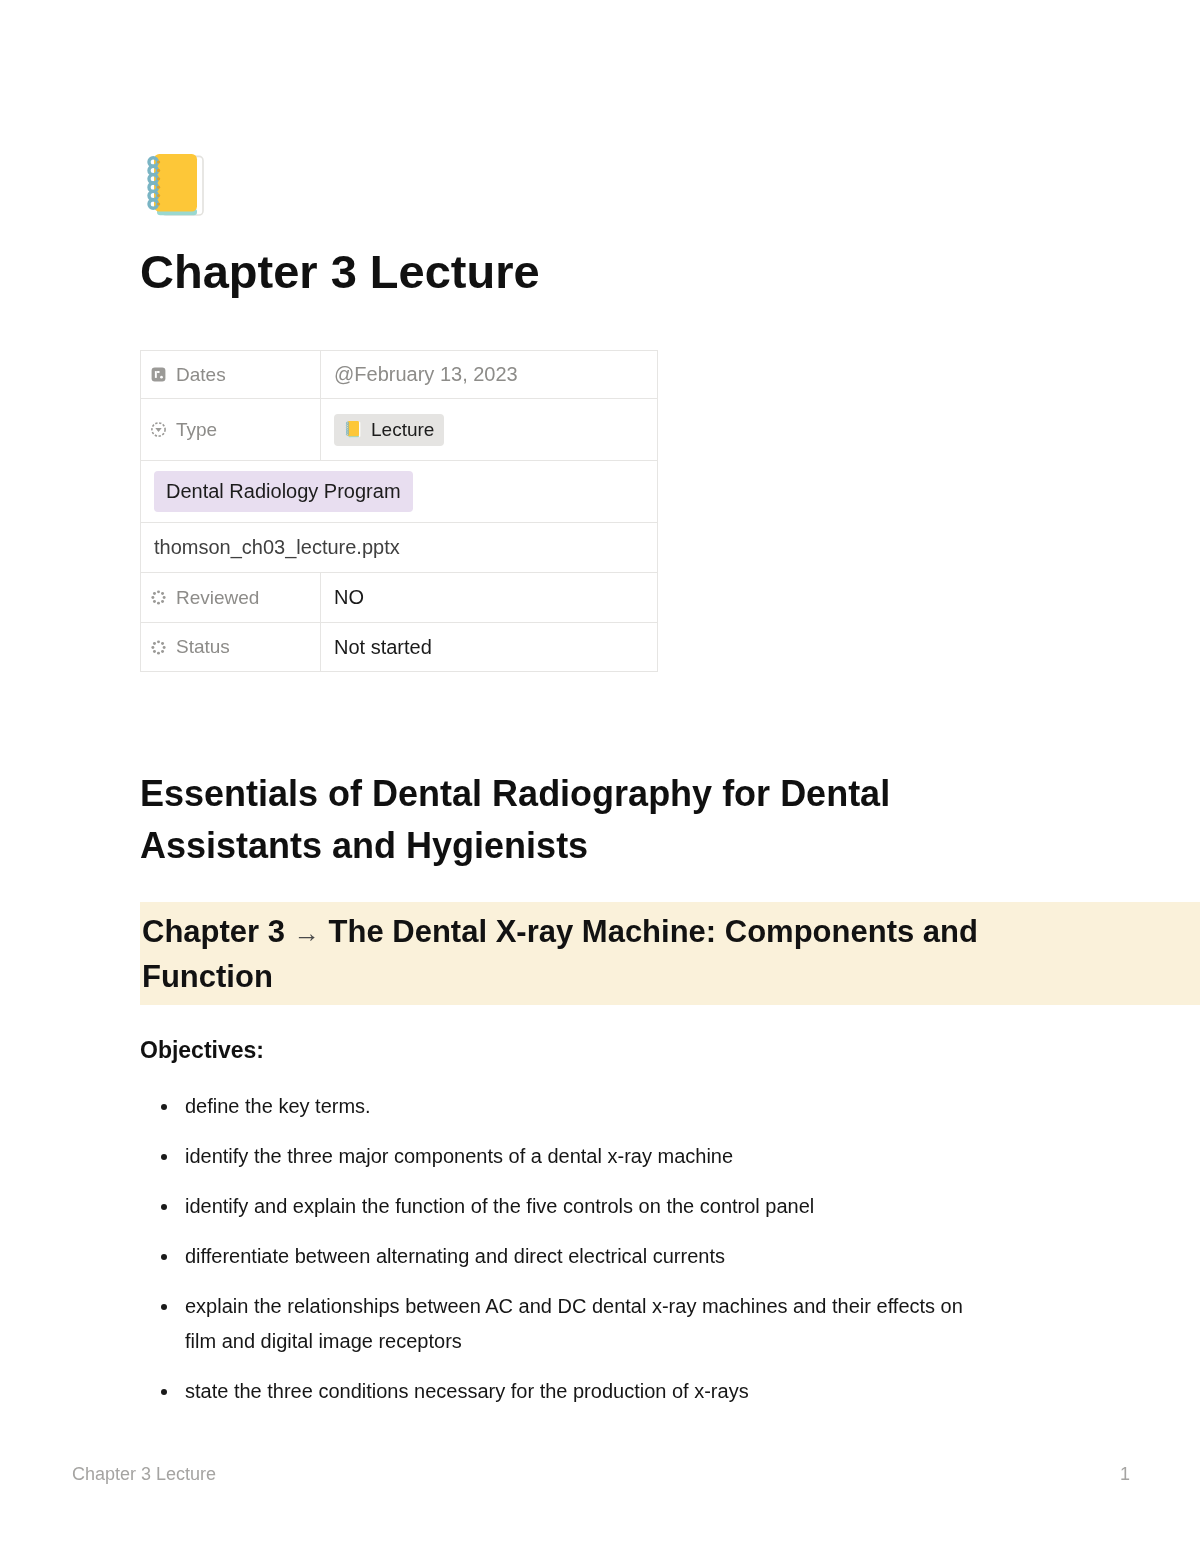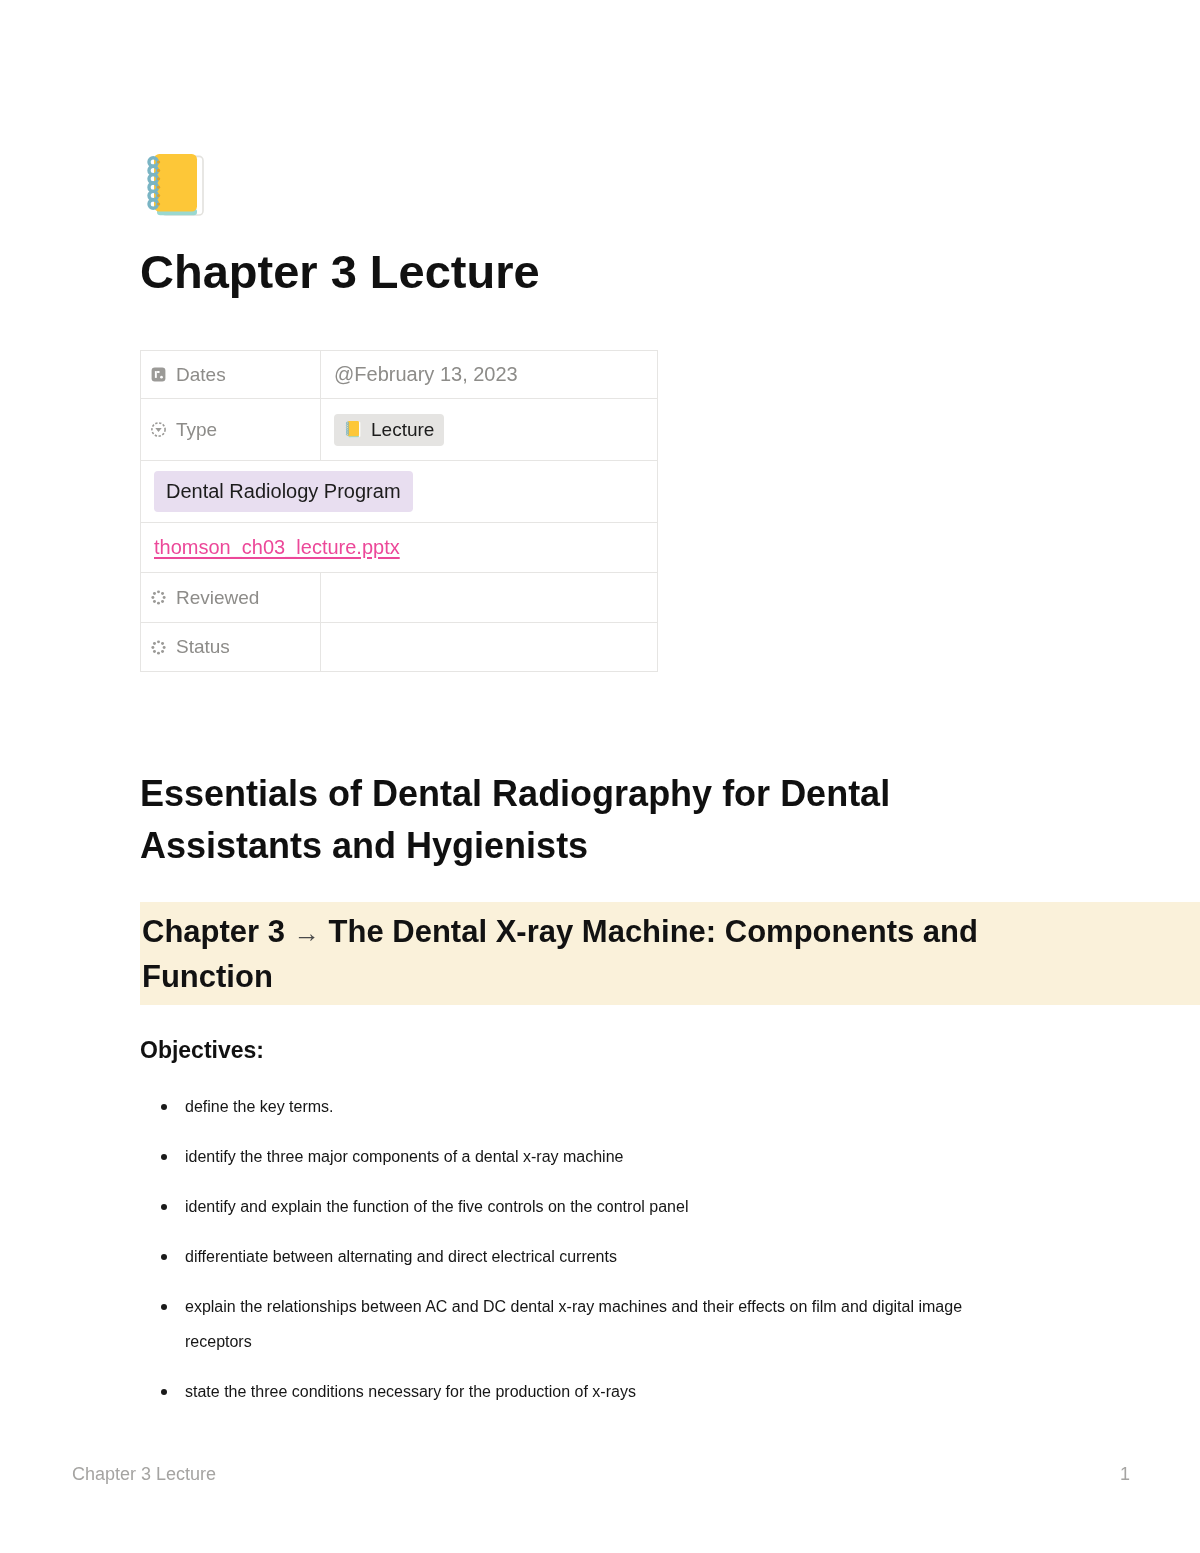--- a/index.html
+++ b/index.html
@@ -21,32 +21,32 @@
   .pval { flex:1; display:flex; align-items:center; padding-left:13px; font-size:20px; color:#1a1a1a; }
   .picon { width:17px; height:17px; display:inline-flex; color:var(--icon-gray,#9b9a97); flex:none; }
   .picon svg { width:17px; height:17px; display:block; }
   .h48 { height:48px; } .h62 { height:62px; } .h50 { height:50px; }
   .date-text { color:var(--muted-text,#8d8c89); }
   .tag { display:inline-flex; align-items:center; gap:8px; border-radius:4px; padding:5px 10px; font-size:19px; color:#1c1c1c; }
   .tag-gray { background:var(--tag-gray-bg,#e5e4e2); }
   .tag-purple { background:var(--tag-purple-bg,#e8def0); padding:9px 12px; font-size:20px; }
   .tag .mini-icon { width:19px; height:19px; display:inline-flex; }
   .tag .mini-icon svg { width:19px; height:19px; display:block; }
-  .plink { color:#ec4899; text-decoration:underline; text-underline-offset:3px; font-size:20px; }
+  .plink { color:#404040; text-underline-offset:3px; font-size:20px; }
 
   h2.section { margin-top:96px; font-size:36px; font-weight:700; line-height:52px; color:#101010; max-width:920px; }
 
   .hl { margin-top:30px; width:1064px; background:var(--highlight-bg,#faf1da); padding:8px 0 7px 2px; }
   .hl-inner { font-size:31px; font-weight:700; line-height:43px; color:#121212; max-width:885px; }
   .hl .arrow { font-weight:400; color:#4a4a4a; font-size:0.85em; }
 
   h3.objectives { margin-top:32px; font-size:23px; font-weight:700; color:#111; }
 
   ul.bullets { margin-top:25px; list-style:none; max-width:848px; }
-  ul.bullets li { position:relative; padding-left:45px; font-size:16px; line-height:35px; margin-bottom:15px; color:#161616; }
+  ul.bullets li { position:relative; padding-left:45px; font-size:20px; line-height:35px; margin-bottom:15px; color:#161616; }
   ul.bullets li::before { content:""; position:absolute; left:21px; top:15px; width:6px; height:6px; border-radius:50%; background:#1a1a1a; }
 
   .footer-left { position:absolute; left:72px; top:1464px; font-size:18px; color:var(--footer-text,#a5a4a2); }
   .footer-right { position:absolute; right:70px; top:1464px; font-size:18px; color:var(--footer-text,#a5a4a2); }
 </style>
 </head>
 <body>
 
 <div class="page">
   <div class="content">
@@ -151,38 +151,44 @@
                 <circle cx="13.3" cy="8" r="1.4"></circle>
                 <circle cx="11.8" cy="11.8" r="1.4"></circle>
                 <circle cx="8" cy="13.3" r="1.4"></circle>
                 <circle cx="4.2" cy="11.8" r="1.4"></circle>
                 <circle cx="2.7" cy="8" r="1.4"></circle>
                 <circle cx="4.2" cy="4.2" r="1.4"></circle>
               </svg>
           </span>
           <span>Reviewed</span>
         </div>
+        <div class="pval">
+          <span>NO</span>
+        </div>
       </div>
 
       <div class="prow h48">
         <div class="pname">
           <span class="picon">
             <svg viewBox="0 0 16 16" fill="currentColor">
                 <circle cx="8" cy="2.7" r="1.4"></circle>
                 <circle cx="11.8" cy="4.2" r="1.4"></circle>
                 <circle cx="13.3" cy="8" r="1.4"></circle>
                 <circle cx="11.8" cy="11.8" r="1.4"></circle>
                 <circle cx="8" cy="13.3" r="1.4"></circle>
                 <circle cx="4.2" cy="11.8" r="1.4"></circle>
                 <circle cx="2.7" cy="8" r="1.4"></circle>
                 <circle cx="4.2" cy="4.2" r="1.4"></circle>
               </svg>
           </span>
           <span>Status</span>
         </div>
+        <div class="pval">
+          <span>Not started</span>
+        </div>
       </div>
 
     </div>
 
     <h2 class="section">Essentials of Dental Radiography for Dental Assistants and Hygienists</h2>
 
     <div class="hl">
       <div class="hl-inner"><span>Chapter 3</span> <span class="arrow">→</span> <span>The Dental X-ray Machine: Components and Function</span></div>
     </div>
 

